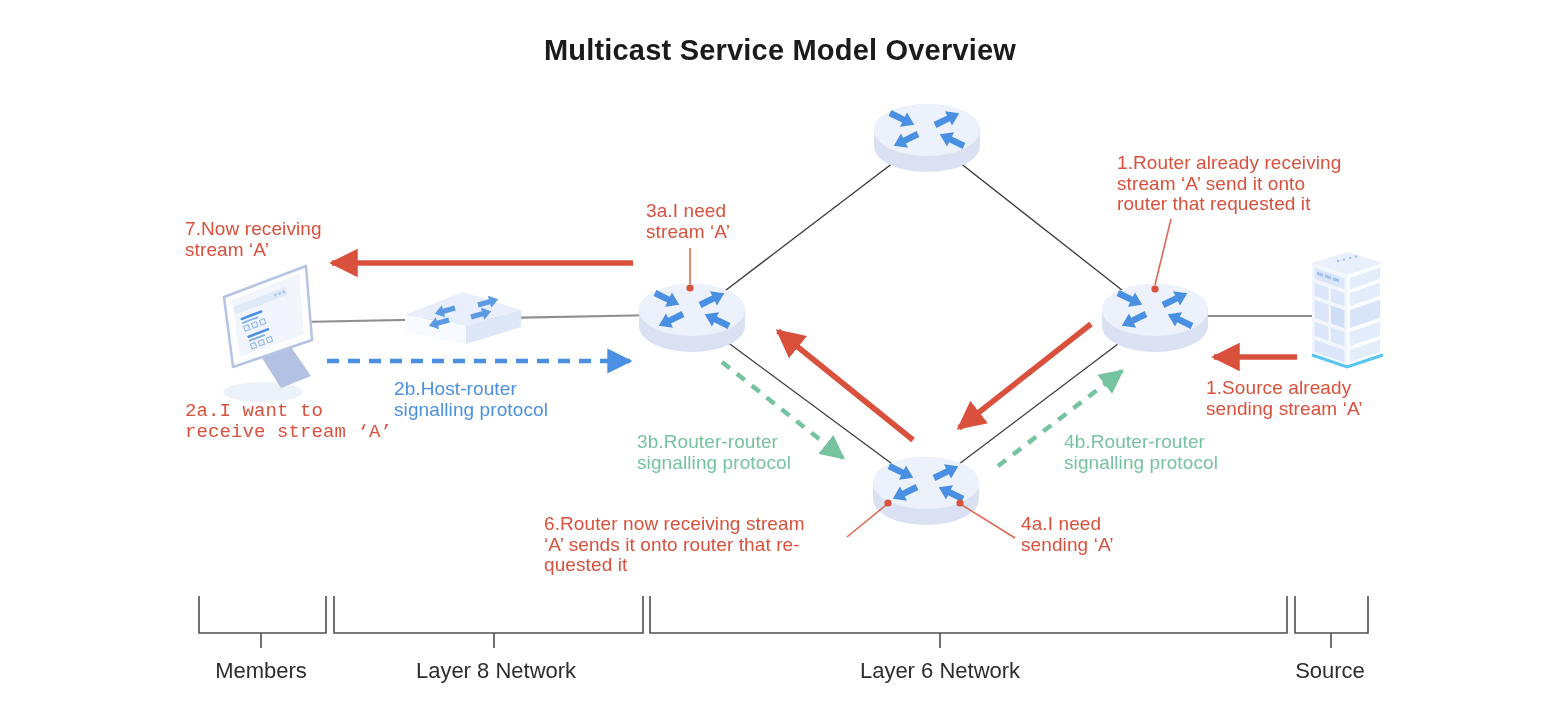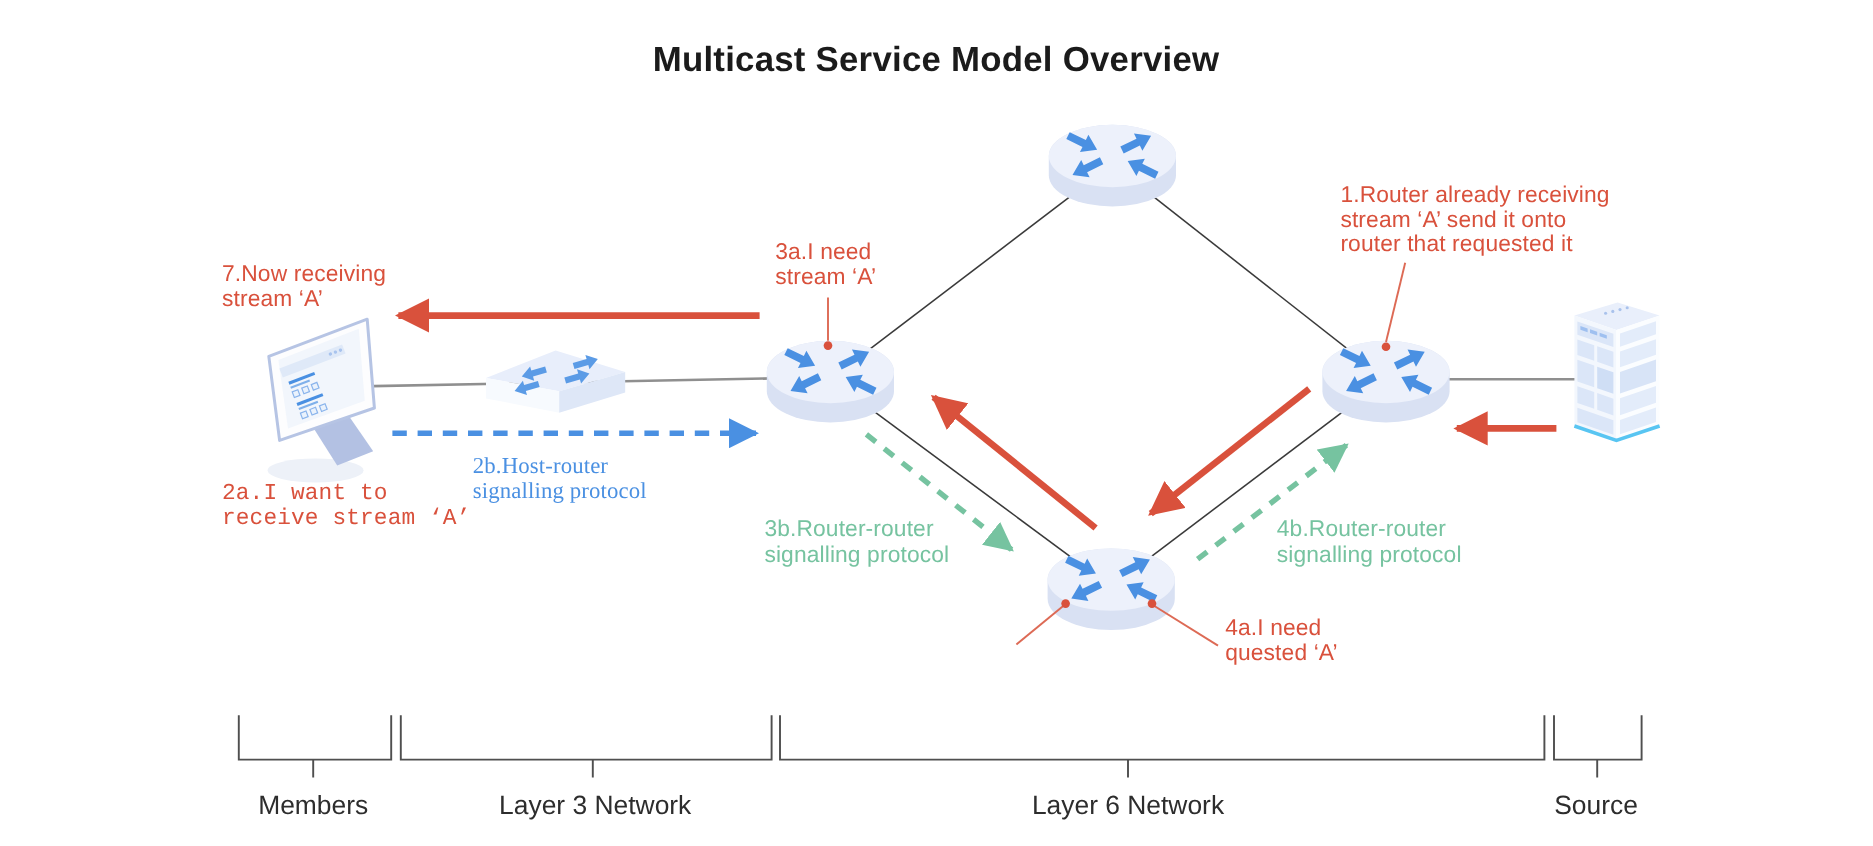--- a/index.html
+++ b/index.html
@@ -14,21 +14,21 @@
   .gfx{position:absolute;left:0;top:0;}
   .title{
     position:absolute;top:34px;left:780px;transform:translateX(-50%);
     font-size:29px;font-weight:700;color:var(--ink);letter-spacing:.2px;white-space:nowrap;
   }
   .ann{
     position:absolute;font-size:19px;line-height:20.5px;
     white-space:pre-line;letter-spacing:.1px;
   }
   .red{color:var(--red);}
-  .blue{color:var(--blue);font-family:Liberation Serif, serif;}
+  .blue{color:var(--blue);}
   .green{color:var(--green);}
   .grp{
     position:absolute;top:658px;transform:translateX(-50%);
     font-size:22px;color:var(--label);white-space:nowrap;
   }
 </style>
 </head>
 <body>
 
 <div class="stage">
@@ -175,21 +175,26 @@
 signalling protocol</div>
   <div class="ann red" style="left:646px;top:201px;">3a.I need
 stream ‘A’</div>
   <div class="ann green" style="left:637px;top:432px;">3b.Router-router
 signalling protocol</div>
   <div class="ann green" style="left:1064px;top:432px;">4b.Router-router
 signalling protocol</div>
   <div class="ann red" style="left:1117px;top:153px;">1.Router already receiving
 stream ‘A’ send it onto
 router that requested it</div>
+  <div class="ann red" style="left:1206px;top:378px;">1.Source already
+sending stream ‘A’</div>
+  <div class="ann red" style="left:544px;top:514px;">6.Router now receiving stream
+‘A’ sends it onto router that re-
+quested it</div>
   <div class="ann red" style="left:1021px;top:514px;">4a.I need
-quested ‘A’</div>
+sending ‘A’</div>
 
   <div class="grp" style="left:261px;text-align:center;">Members</div>
-  <div class="grp" style="left:496px;">Layer 3 Network</div>
+  <div class="grp" style="left:496px;">Layer 8 Network</div>
   <div class="grp" style="left:940px;">Layer 6 Network</div>
   <div class="grp" style="left:1330px;">Source</div>
 
 </div>
 
 </body></html>

